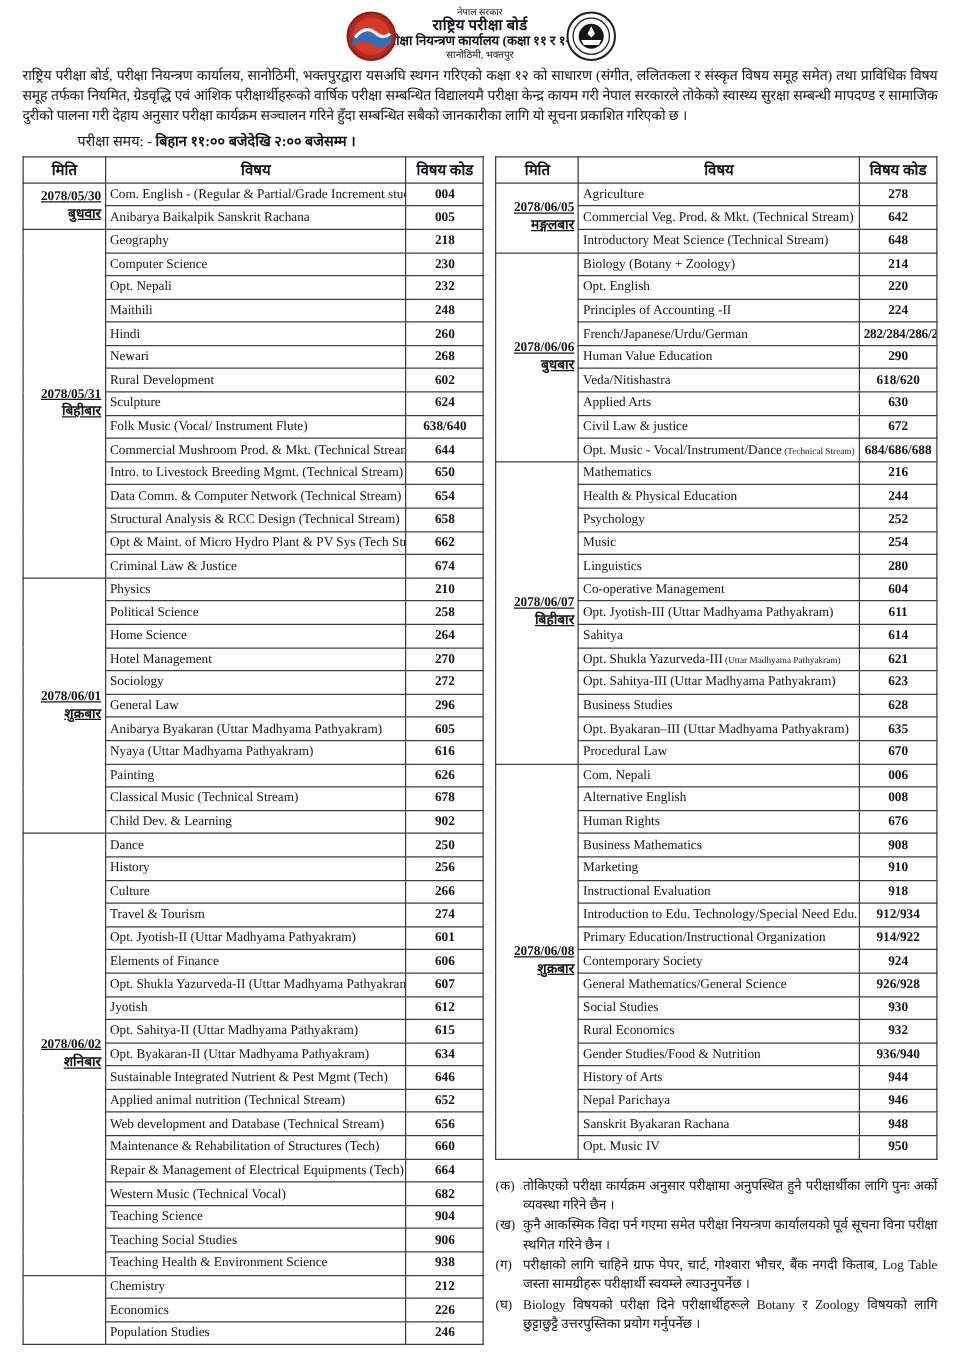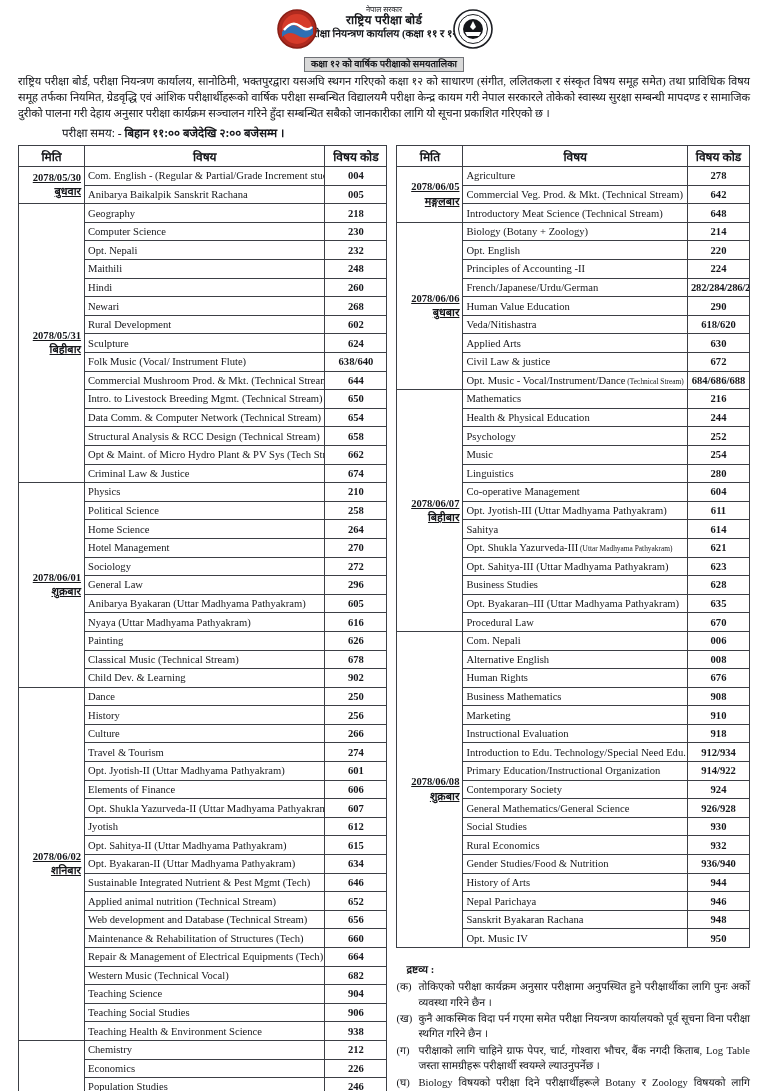--- a/index.html
+++ b/index.html
@@ -165,35 +165,33 @@
         <circle cx="21" cy="21" r="15" fill="#d63b2a"></circle>
         <path d="M6 24 Q14 13 22 19 Q30 25 37 18 L37 26 Q29 33 21 27 Q13 22 6 29 Z" fill="#2f6fb5"></path>
         <path d="M8 22 Q16 12 24 18 Q31 24 36 19" fill="none" stroke="#ffffff" stroke-width="2.4"></path>
         <circle cx="21" cy="21" r="19" fill="none" stroke="#8a1f16" stroke-width="1.6"></circle>
       </svg>
     </div>
     <div class="header-center">
       <div class="hdr-line1">नेपाल सरकार</div>
       <div class="hdr-line2">राष्ट्रिय परीक्षा बोर्ड</div>
       <div class="hdr-line3">परीक्षा नियन्त्रण कार्यालय (कक्षा ११ र १२)</div>
+      <div class="hdr-line4">सानोठिमी, भक्तपुर</div>
     </div>
     <div class="emblem-right">
       <svg viewBox="0 0 42 42" width="42" height="42">
         <circle cx="21" cy="21" r="19" fill="#ffffff" stroke="#1d1f24" stroke-width="1.6"></circle>
         <circle cx="21" cy="21" r="14.5" fill="#ffffff" stroke="#1d1f24" stroke-width="1"></circle>
         <circle cx="21" cy="21" r="10" fill="#15161a"></circle>
         <path d="M21 13 L24 19 L21 22 L18 19 Z" fill="#ffffff"></path>
         <path d="M13 24 L29 24 L27 28 L15 28 Z" fill="#ffffff"></path>
       </svg>
     </div>
   </div>
 
-  <div class="banner">
-    <span>कक्षा १२ को वार्षिक परीक्षाको समयतालिका</span>
-  </div>
 
   <div class="intro">राष्ट्रिय परीक्षा बोर्ड, परीक्षा नियन्त्रण कार्यालय, सानोठिमी, भक्तपुरद्वारा यसअघि स्थगन गरिएको कक्षा १२ को साधारण (संगीत, ललितकला र संस्कृत विषय समूह समेत) तथा प्राविधिक विषय समूह तर्फका नियमित, ग्रेडवृद्धि एवं आंशिक परीक्षार्थीहरूको वार्षिक परीक्षा सम्बन्धित विद्यालयमै परीक्षा केन्द्र कायम गरी नेपाल सरकारले तोकेको स्वास्थ्य सुरक्षा सम्बन्धी मापदण्ड र सामाजिक दुरीको पालना गरी देहाय अनुसार परीक्षा कार्यक्रम सञ्चालन गरिने हुँदा सम्बन्धित सबैको जानकारीका लागि यो सूचना प्रकाशित गरिएको छ ।</div>
   <div class="exam-time">
     <span class="lbl">परीक्षा समय: -</span>
     <span>बिहान ११:०० बजेदेखि २:०० बजेसम्म ।</span>
   </div>
 
   <div class="tables">
     <div class="col-left">
       <table class="sched">
@@ -603,21 +601,20 @@
               <td class="c-code">948</td>
             </tr>
             <tr>
               <td class="c-subject">Opt. Music IV</td>
               <td class="c-code">950</td>
             </tr>
           </tbody>
       </table>
 
       <div class="notes">
-        <div class="notes-title">द्रष्टव्य :</div>
         <div>
             <div class="note-row">
               <div class="note-mark">(क)</div>
               <div class="note-text">तोकिएको परीक्षा कार्यक्रम अनुसार परीक्षामा अनुपस्थित हुने परीक्षार्थीका लागि पुनः अर्को व्यवस्था गरिने छैन ।</div>
             </div>
             <div class="note-row">
               <div class="note-mark">(ख)</div>
               <div class="note-text">कुनै आकस्मिक विदा पर्न गएमा समेत परीक्षा नियन्त्रण कार्यालयको पूर्व सूचना विना परीक्षा स्थगित गरिने छैन ।</div>
             </div>
             <div class="note-row">

